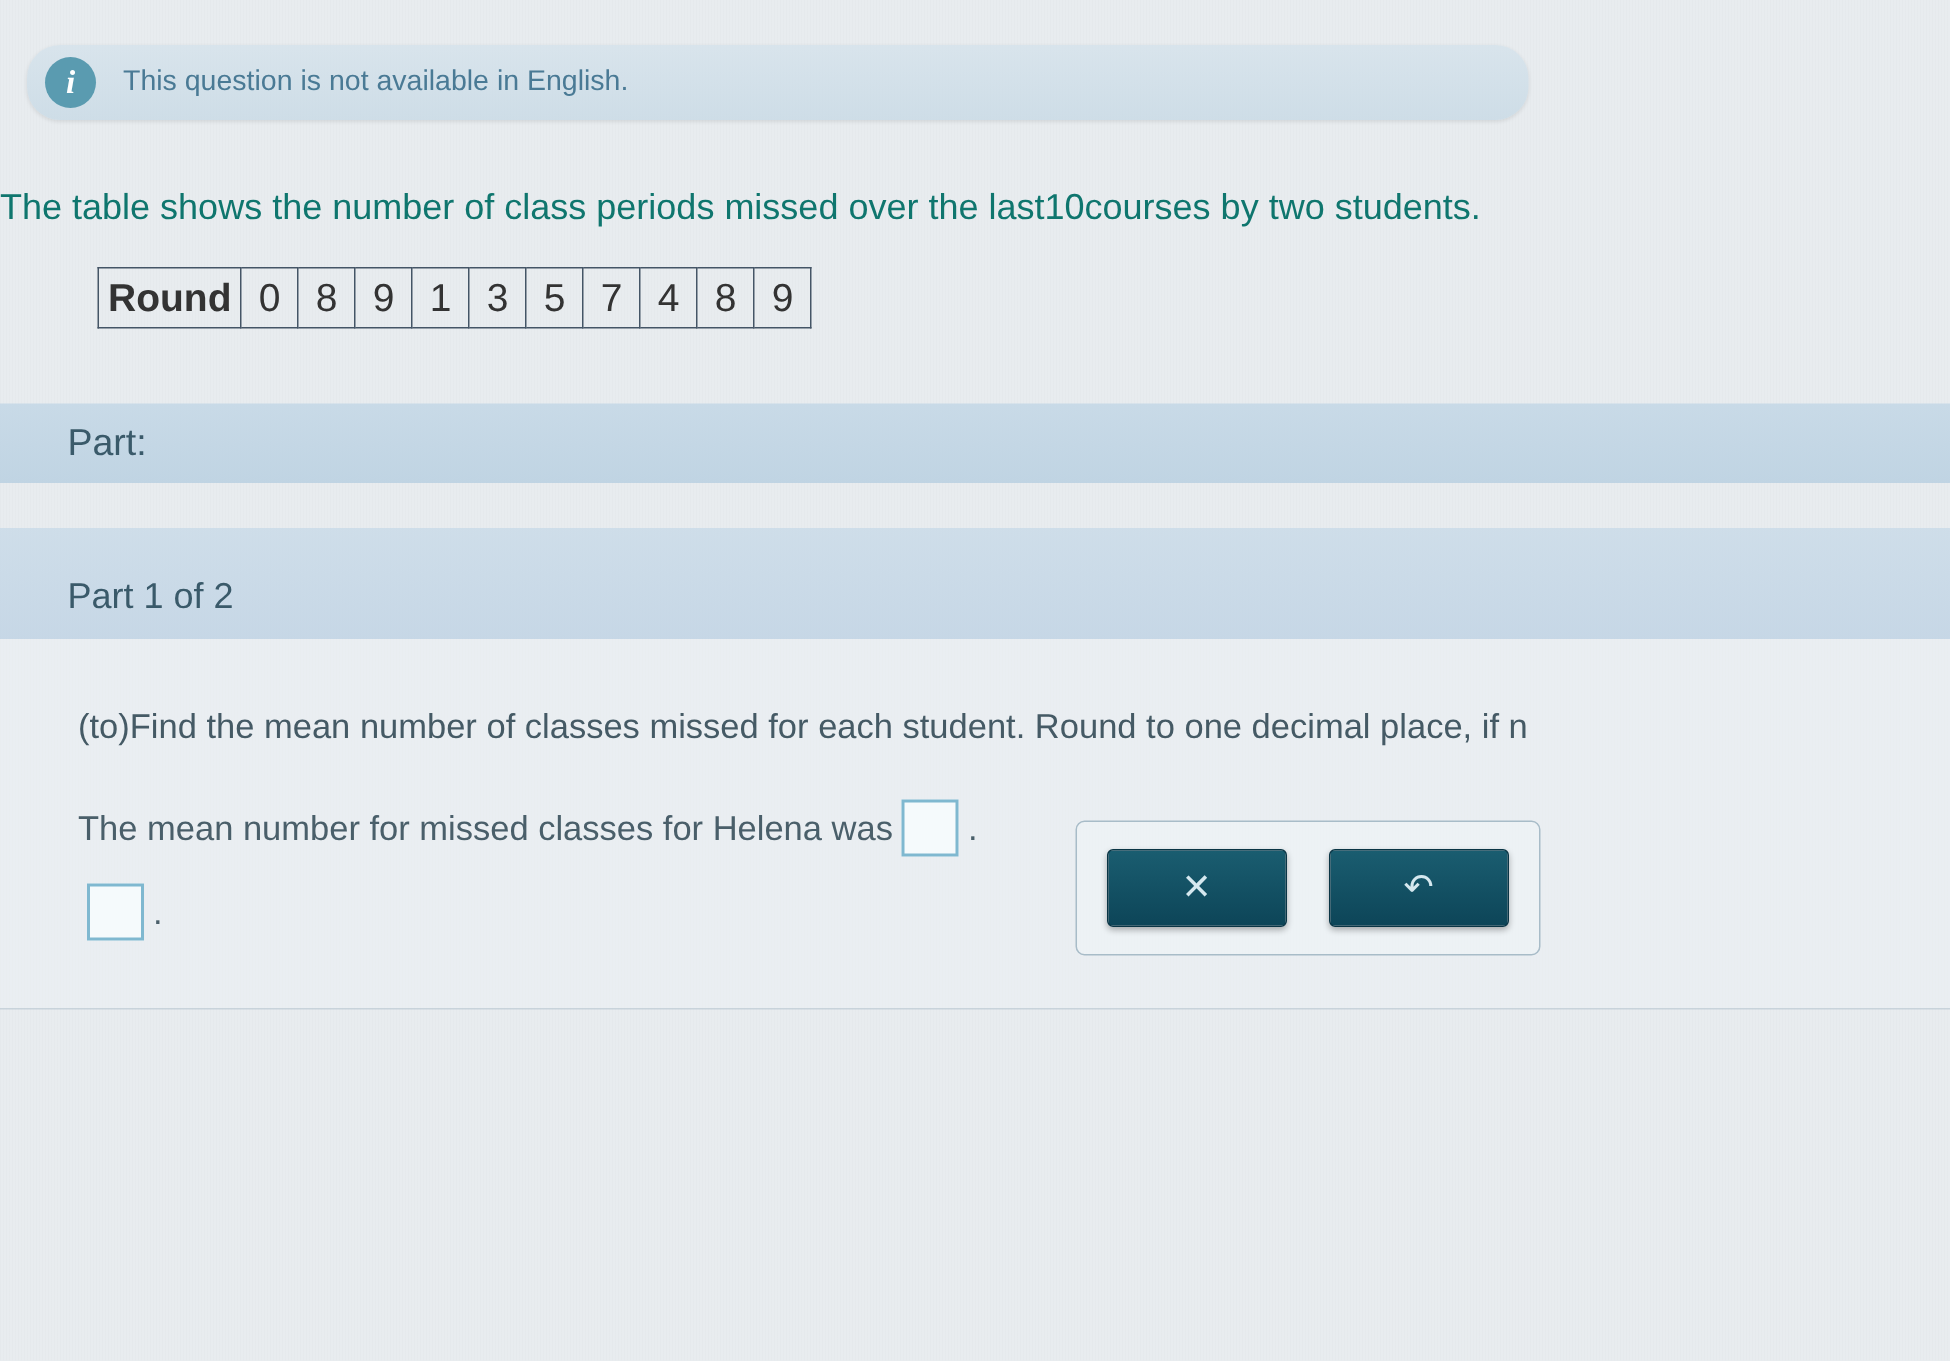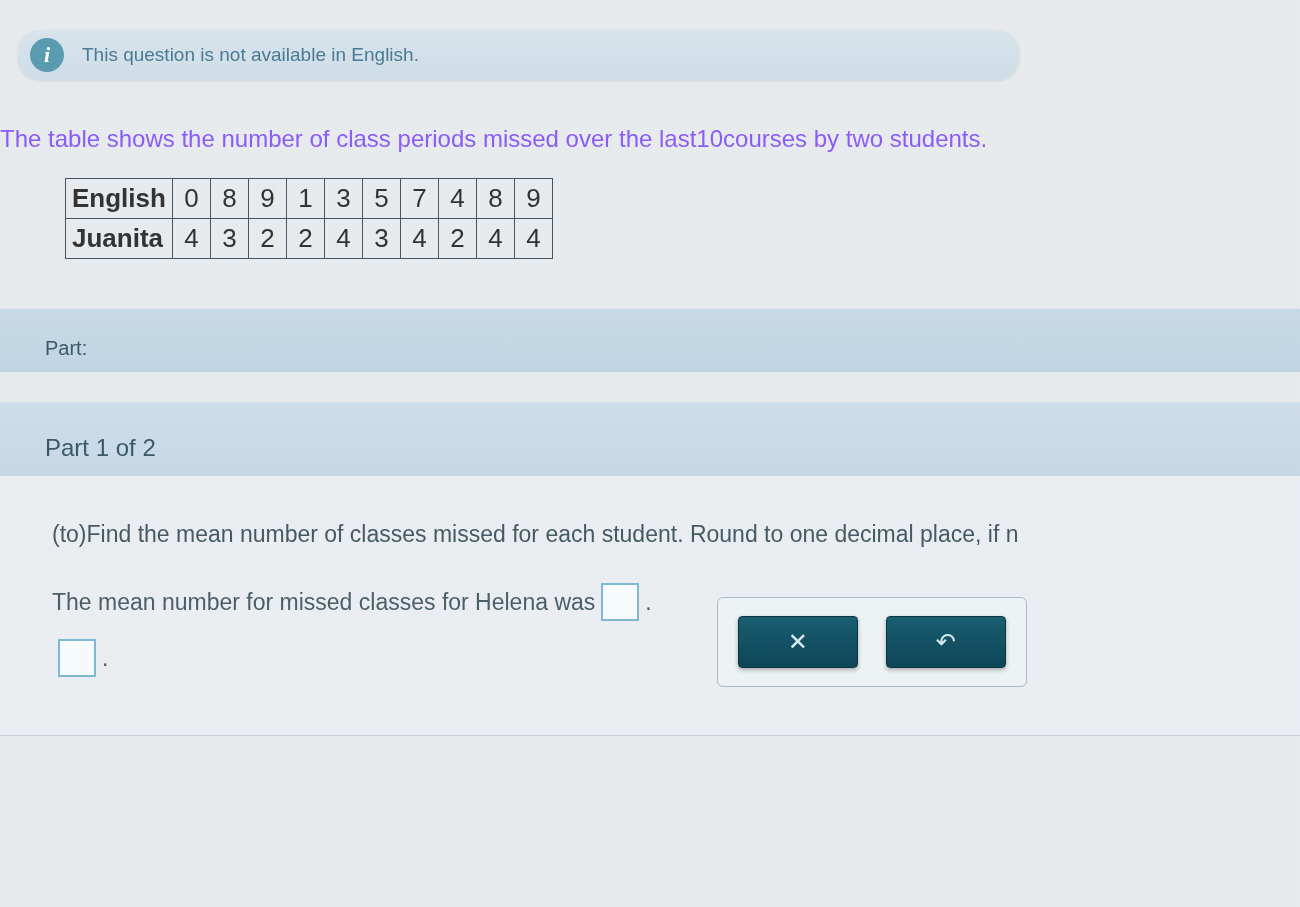--- a/index.html
+++ b/index.html
@@ -51,21 +51,21 @@
     }
     
     .info-text {
       color: #4a7a95;
       font-size: 19px;
     }
     
     .intro-text {
       margin: 45px 0 25px 0;
       font-size: 24px;
-      color: #8b5cf6;
+      color: #0f766e;
       padding: 0 10px 0 0;
     }
     
     .data-table {
       border-collapse: collapse;
       margin-left: 65px;
       margin-bottom: 50px;
     }
     
     .data-table td {
@@ -78,39 +78,39 @@
     }
     
     .data-table td.label-cell {
       font-weight: bold;
       text-align: left;
       padding: 4px 6px;
     }
     
     .part-bar {
       background: linear-gradient(to bottom, rgba(195,215,230,0.85), rgba(185,208,225,0.85));
-      padding: 28px 10px 12px 45px;
-      font-size: 20px;
+      padding: 12px 10px 12px 45px;
+      font-size: 25px;
       color: #3a5a6a;
       margin-bottom: 30px;
       width: 100%;
     }
     
     .part-subbar {
       background: linear-gradient(to bottom, rgba(200,218,232,0.8), rgba(190,210,228,0.8));
       padding: 32px 10px 14px 45px;
       font-size: 24px;
       color: #3a5a6a;
       margin-bottom: 0;
       width: 100%;
     }
     
     .content-box {
       background: rgba(235,240,244,0.6);
-      padding: 45px 10px 40px 52px;
+      padding: 45px 10px 27px 52px;
       border-bottom: 1px solid rgba(150,170,185,0.4);
     }
     
     .question-text {
       font-size: 23px;
       color: #455a65;
       margin-bottom: 35px;
       white-space: nowrap;
     }
     
@@ -182,45 +182,32 @@
     <span class="info-icon-inner">i</span>
   </div>
   <span class="info-text">This question is not available in English.</span>
 </div>
 
 <div class="intro-text">The table shows the number of class periods missed over the last10courses by two students.</div>
 
 <table class="data-table">
   <tbody>
       <tr>
-    <td class="label-cell">English</td>
+    <td class="label-cell">Round</td>
     <td>0</td>
     <td>8</td>
     <td>9</td>
     <td>1</td>
     <td>3</td>
     <td>5</td>
     <td>7</td>
     <td>4</td>
     <td>8</td>
     <td>9</td>
   </tr>
-  <tr>
-    <td class="label-cell">Juanita</td>
-    <td>4</td>
-    <td>3</td>
-    <td>2</td>
-    <td>2</td>
-    <td>4</td>
-    <td>3</td>
-    <td>4</td>
-    <td>2</td>
-    <td>4</td>
-    <td>4</td>
-  </tr>
 </tbody>
   </table>
 
 <div class="part-bar">Part:</div>
 
 <div class="part-subbar">Part 1 of 2</div>
 
 <div class="content-box">
   <div class="question-text">(to)Find the mean number of classes missed for each student. Round to one decimal place, if n</div>
 

